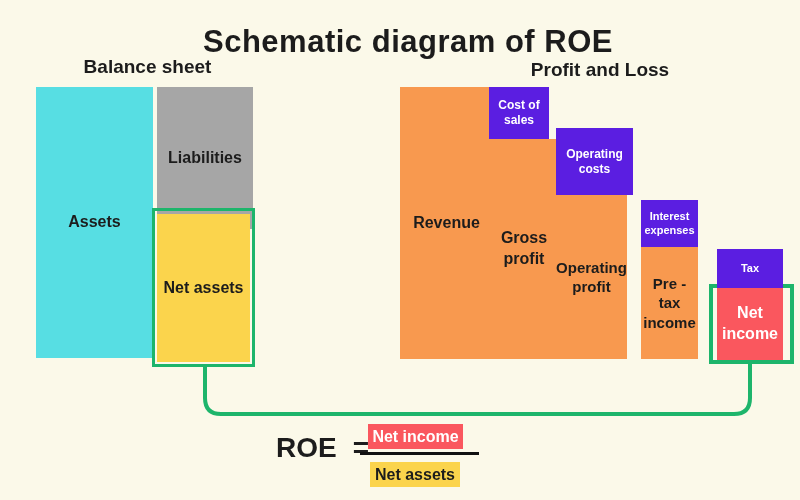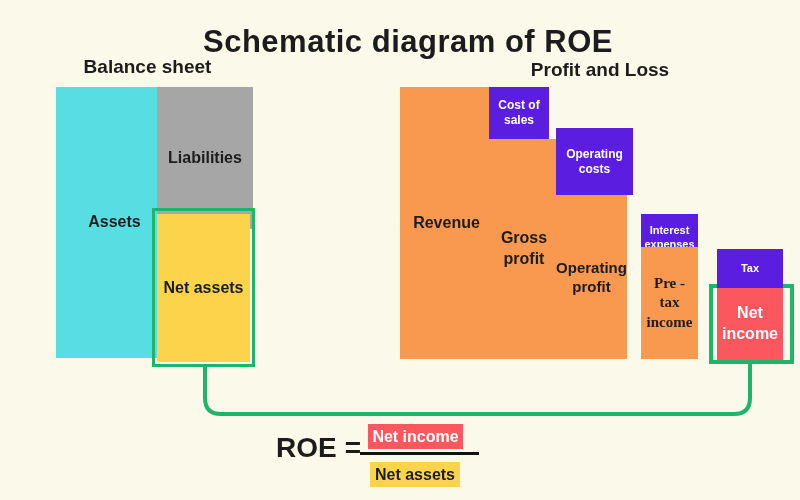--- a/index.html
+++ b/index.html
@@ -43,53 +43,53 @@
     display:flex;align-items:center;justify-content:center;
     z-index:2;
   }
   .box-label{
     font-weight:bold;color:var(--ink);
     text-align:center;white-space:pre-line;line-height:1.3;
     font-size:16px;
   }
   .box-label.light{color:#ffffff;}
 
-  .assets{left:56px;top:87px;width:117px;height:271px;background:var(--cyan);}
+  .assets{left:36px;top:87px;width:117px;height:271px;background:var(--cyan);}
   .liabilities{left:157px;top:87px;width:96px;height:142px;background:var(--gray);}
   .net-assets-outline{
     left:152px;top:208px;width:103px;height:159px;
     border:3px solid var(--green);box-sizing:border-box;
     background:transparent;z-index:2;
   }
   .net-assets{left:157px;top:214px;width:93px;height:148px;background:var(--yellow);z-index:3;}
 
   .revenue{left:400px;top:87px;width:93px;height:272px;background:var(--orange);}
   .cost-of-sales{left:489px;top:87px;width:60px;height:52px;background:var(--purple);}
   .gross-profit{left:491px;top:139px;width:66px;height:220px;background:var(--orange);}
   .operating-costs{left:556px;top:128px;width:77px;height:67px;background:var(--purple);}
   .operating-profit{left:556px;top:195px;width:71px;height:164px;background:var(--orange);}
-  .interest-expenses{left:641px;top:214px;width:57px;height:47px;background:var(--purple);}
-  .pre-tax-income{left:641px;top:247px;width:57px;height:112px;background:var(--orange);font-family:Liberation Serif, serif;}
+  .interest-expenses{left:641px;top:200px;width:57px;height:47px;background:var(--purple);}
+  .pre-tax-income{left:641px;top:247px;width:57px;height:112px;background:var(--orange);}
   .tax{left:717px;top:249px;width:66px;height:39px;background:var(--purple);z-index:4;}
   .net-income-outline{
     left:709px;top:284px;width:85px;height:80px;
     border:4px solid var(--green);box-sizing:border-box;
     background:transparent;z-index:2;
   }
   .net-income{left:717px;top:288px;width:66px;height:72px;background:var(--red);z-index:3;}
 
   .purple-label{font-size:12px;line-height:1.25;}
   .small-label{font-size:15px;}
   .net-income .box-label{font-size:16px;}
 
   .connector{position:absolute;left:0;top:0;z-index:1;}
 
   .formula-lhs{
     position:absolute;left:276px;top:432px;
-    display:flex;gap:8px;align-items:center;
+    display:flex;gap:16px;align-items:center;
     font-size:28px;font-weight:bold;color:var(--ink);
   }
   .frac-num{
     position:absolute;left:368px;top:424px;width:95px;height:25px;
     background:var(--red);
     display:flex;align-items:center;justify-content:center;
     font-size:16px;font-weight:bold;color:#ffffff;
   }
   .frac-line{
     position:absolute;left:360px;top:452px;width:119px;height:3px;

